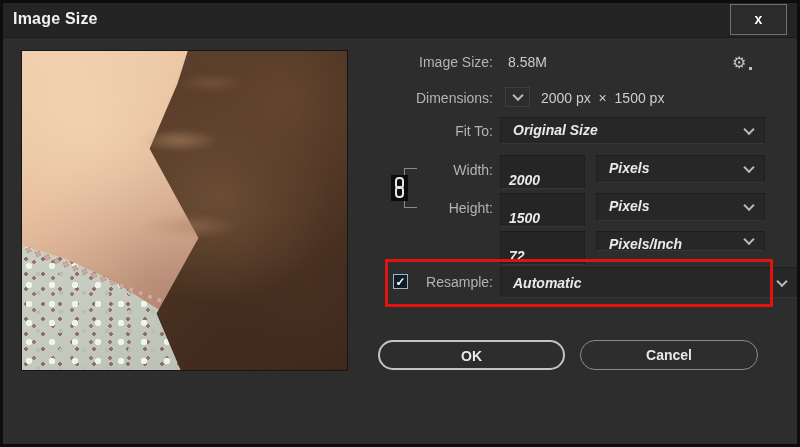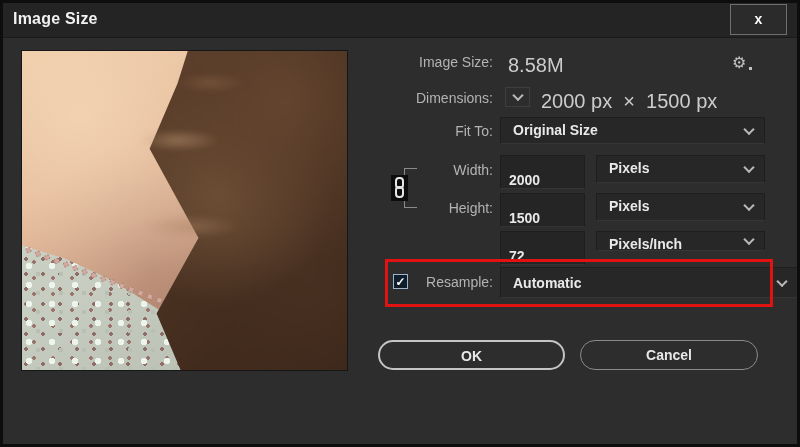--- a/index.html
+++ b/index.html
@@ -69,24 +69,24 @@
     position:absolute; left:-6px; top:59.5%; width:72%; height:8px;
     transform: rotate(21deg); transform-origin: left top;
     background-image: radial-gradient(circle 2.8px at 5px 4px, #d3a89e 85%, #7e5a54 98%, rgba(0,0,0,0) 100%);
     background-size: 10px 8px;
   }
   
   .lbl {
     position:absolute; width:110px; left:380px; text-align:right;
     font-size:14px; color:#b3b3b3;
   }
-  .val { position:absolute; font-size:20px; color:#cccccc; }
+  .val { position:absolute; font-size:14px; color:#cccccc; }
   .field, .dropdown {
     position:absolute; background:#272728; border:1px solid #1e1e1f;
-    border-bottom-color:#353536; color:#e9e9e9; font-size:14px; font-weight:bold;
+    border-bottom-color:#353536; color:#e9e9e9; font-size:14px; font-weight:bold;font-style:italic;
   }
   .field { background:#252526; padding:16px 8px; }
   .dropdown { padding:4px 12px; cursor:pointer; }
   .chev {
     position:absolute; right:11px; top:50%; width:8px; height:8px;
     border-left:2px solid #b9b9b9; border-bottom:2px solid #b9b9b9;
     transform: translateY(-70%) rotate(-45deg);
   }
   .dim-chevbox {
     position:absolute; left:502px; top:84px; width:25px; height:20px;

